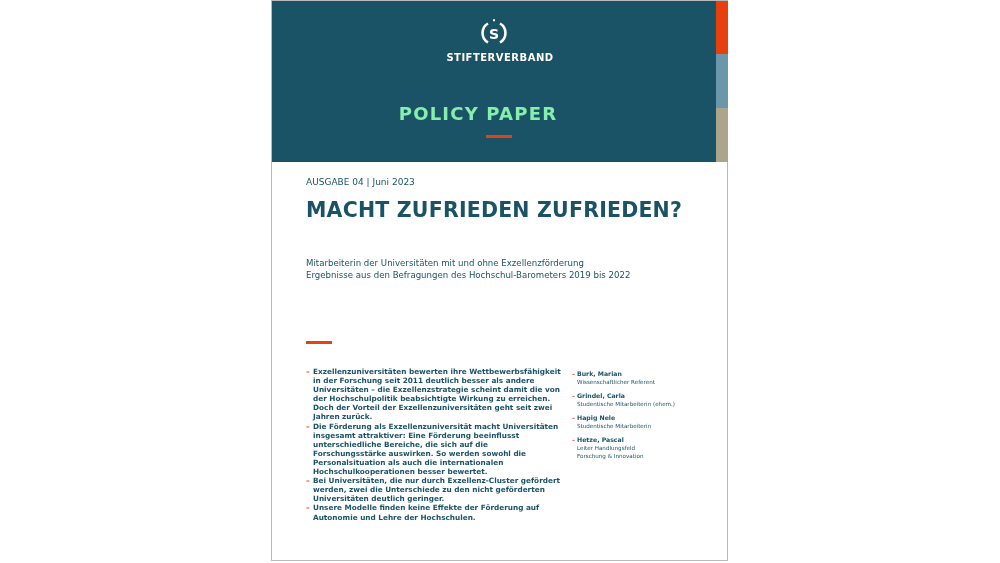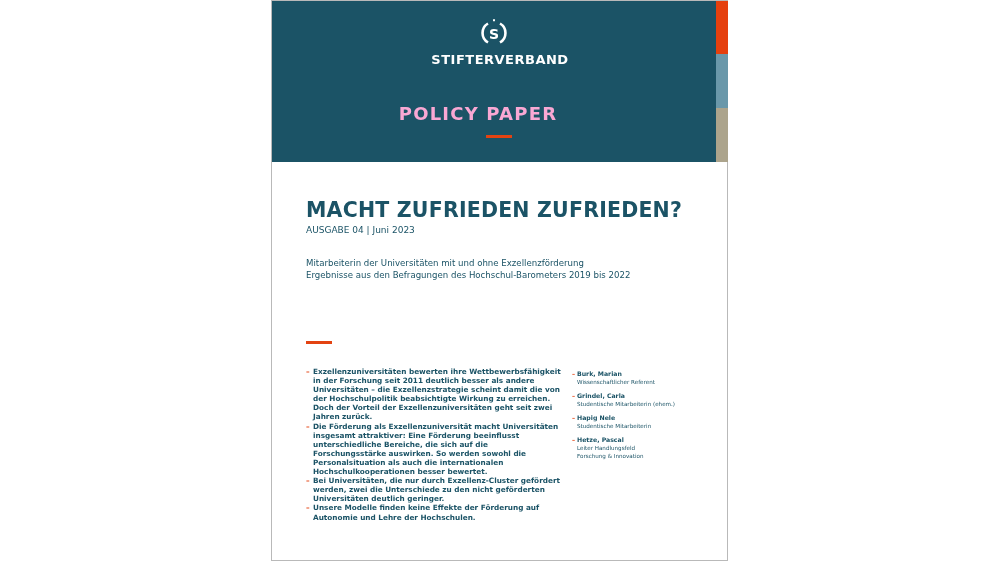--- a/index.html
+++ b/index.html
@@ -8,24 +8,24 @@
     position: absolute; left: 271px; top: 0; width: 457px; height: 561px;
     border: 1px solid #b9b9b9; background: #fff; box-sizing: border-box;
   }
   .header {
     position: absolute; left: 0; top: 0; width: 444px; height: 161px; background: #1b5366;
   }
   .side-stripes { position: absolute; left: 444px; top: 0; width: 12px; height: 161px; }
   .stripe { width: 12px; }
   .logo-wrap { position: absolute; left: 0; width: 444px; top: 18px; text-align: center; }
   .logo-icon { display: block; margin: 0 auto; width: 28px; height: 28px; }
-  .logo-text { color: #fff; font-weight: bold; font-size: 13px; letter-spacing: 0.5px; margin-top: 5px; padding-left: 12px; }
-  .pp-title { position: absolute; left: 0; width: 412px; top: 102px; text-align: center; color: #f9a8d4; font-weight: bold; font-size: 18px; letter-spacing: 1.2px; }
+  .logo-text { color: #fff; font-weight: bold; font-size: 10px; letter-spacing: 0.5px; margin-top: 5px; padding-left: 12px; }
+  .pp-title { position: absolute; left: 0; width: 412px; top: 102px; text-align: center; color: #86efac; font-weight: bold; font-size: 18px; letter-spacing: 1.2px; }
   .pp-rule { position: absolute; left: 214px; top: 134px; width: 26px; height: 3px; }
-  .issue { position: absolute; left: 34px; top: 176px; font-size: 9px; color: #1b5366; margin-top: 48px; }
+  .issue { position: absolute; left: 34px; top: 176px; font-size: 9px; color: #1b5366; }
   .main-title { position: absolute; left: 34px; top: 197px; font-size: 20.5px; font-weight: bold; color: #1b5366; letter-spacing: 0.2px; white-space: nowrap; }
   .subtitle { position: absolute; left: 34px; top: 257px; font-size: 8.6px; line-height: 11.5px; color: #1b5366; }
   .accent-rule { position: absolute; left: 34px; top: 340px; width: 26px; height: 3px; }
   .bullets { position: absolute; left: 34px; top: 366px; width: 256px; list-style: none; margin: 0; padding: 0; }
   .bullets li { position: relative; padding-left: 7px; font-size: 7.3px; line-height: 9.1px; color: #1b5366; font-weight: bold; }
   .dash { position: absolute; left: 0; top: 0; font-weight: bold; }
   .authors { position: absolute; left: 300px; top: 369px; width: 140px; }
   .author { position: relative; padding-left: 5px; margin-bottom: 6px; }
   .author .name { font-size: 6.2px; font-weight: bold; color: #1b5366; line-height: 8px; }
   .author .role { font-size: 5.6px; color: #1b5366; line-height: 8px; }

